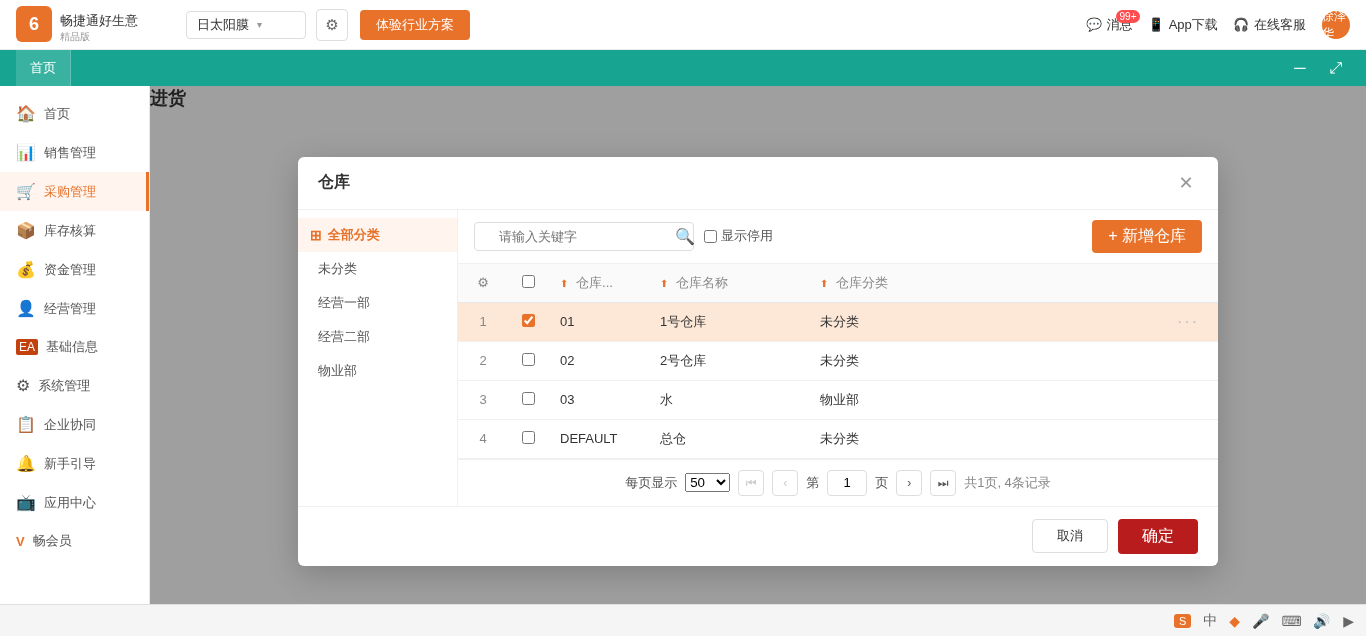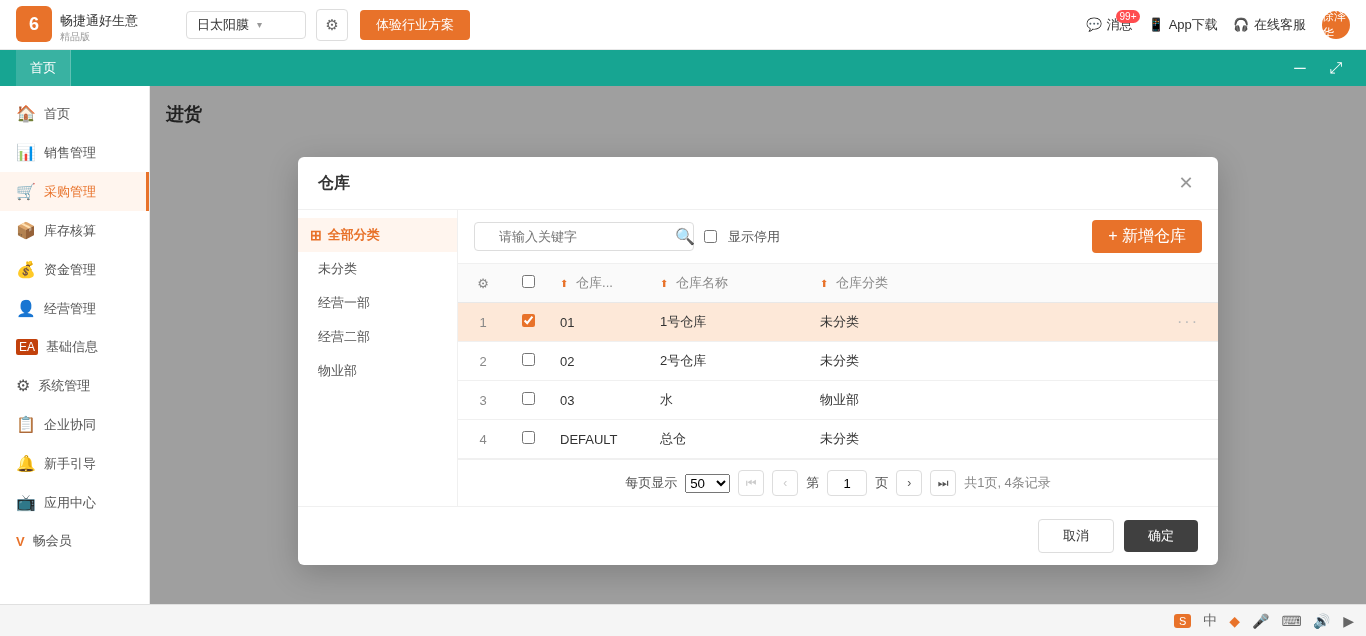--- a/index.html
+++ b/index.html
@@ -140,21 +140,20 @@
     .sidebar-icon { font-size: 16px; }
 
     
     .content-area {
       flex: 1;
       background: #f5f5f5;
       overflow: hidden;
       position: relative;
     }
     .content-inner {
-      padding: 16px;
     }
     .page-title { font-size: 18px; font-weight: bold; color: #333; margin-bottom: 12px; }
 
     
     .modal-overlay {
       position: absolute;
       top: 0; left: 0; right: 0; bottom: 0;
       background: rgba(0,0,0,0.35);
       display: flex; align-items: center; justify-content: center;
       z-index: 100;
@@ -227,21 +226,21 @@
       padding: 4px 24px;
       width: 220px;
     }
     .search-input-wrap input {
       border: none; outline: none;
       font-size: 13px; flex: 1;
       color: #333;
     }
     .search-icon { color: #bbb; cursor: pointer; }
     .checkbox-label {
-      display: flex; align-items: center; gap: 11px;
+      display: flex; align-items: center; gap: 4px;
       font-size: 13px; color: #555;
     }
     .new-btn {
       margin-left: auto;
       background: #e8722a; color: #fff;
       border: none; border-radius: 4px;
       padding: 6px 16px; font-size: 16px; cursor: pointer;
     }
 
     
@@ -310,23 +309,23 @@
       padding: 12px 20px;
       gap: 10px;
       border-top: 1px solid #f0f0f0;
     }
     .cancel-btn {
       background: #fff; color: #333;
       border: 1px solid #ddd; border-radius: 4px;
       padding: 7px 24px; font-size: 13px; cursor: pointer;
     }
     .confirm-btn {
-      background: #404040; color: #fff;
+      background: #b91c1c; color: #fff;
       border: none; border-radius: 4px;
-      padding: 7px 24px; font-size: 13px; cursor: pointer;
+      padding: 7px 24px; font-size: 16px; cursor: pointer;
     }
 
     
     input[type="checkbox"] { accent-color: #e8722a; }
   </style>
 </head>
 <body>
 
 <div class="top-header">
   <div class="logo-area">

